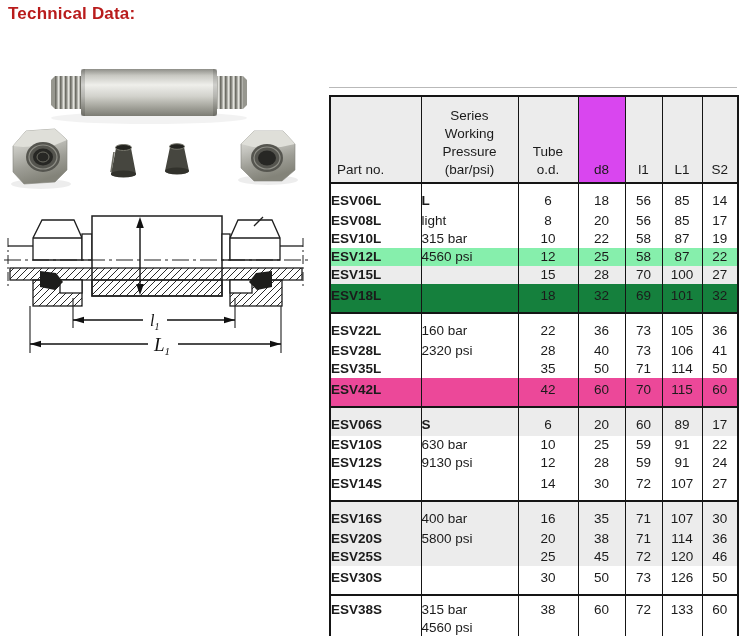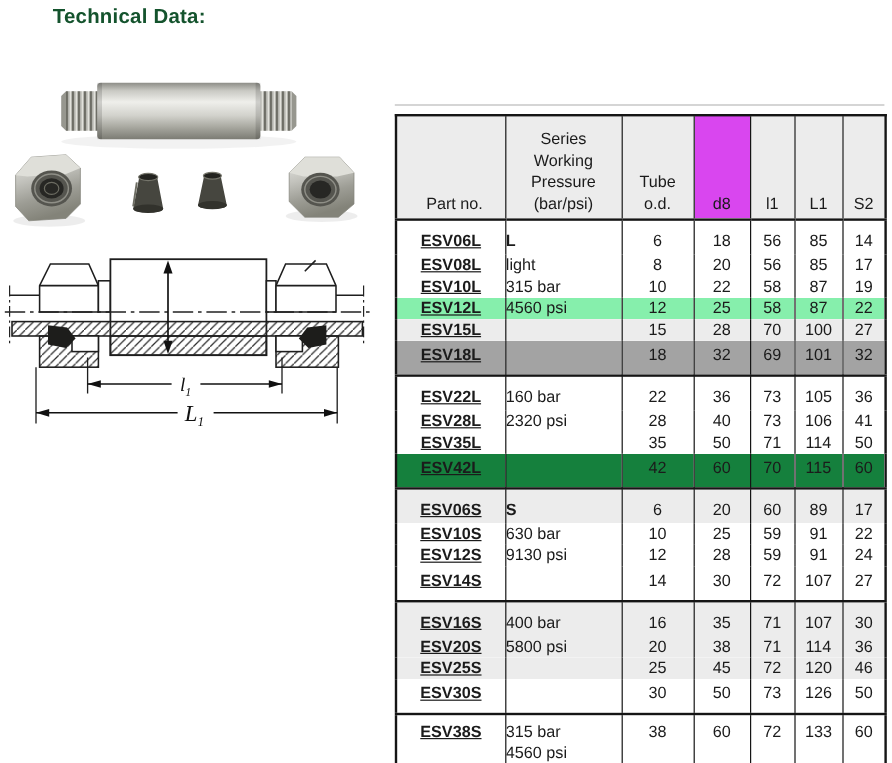--- a/index.html
+++ b/index.html
@@ -21,37 +21,37 @@
     border:2px solid #151515;font-size:13.5px;line-height:18px;
   }
   table.spec th,table.spec td{
     border-left:1.5px solid #151515;padding:0;margin:0;overflow:hidden;
   }
   table.spec thead th{
     border-bottom:2.5px solid #151515;
     height:82px;vertical-align:bottom;font-weight:normal;
     text-align:center;padding-bottom:3px;white-space:pre-line;
   }
-  table.spec thead th.h0{text-align:center;padding-left:6px;}
+  table.spec thead th.h0{text-align:left;padding-left:6px;}
   table.spec tbody{border-top:2.5px solid #151515;}
   table.spec td{height:18px;}
-  td.c-part{font-weight:bold;text-align:center;padding-left:6px;text-decoration:underline;}
+  td.c-part{font-weight:bold;text-align:left;padding-left:6px;}
   td.c-press{text-align:left;padding-left:5px;font-weight:normal;}
   td.c-press.pbold{font-weight:bold;}
   td.c-num{text-align:center;}
   tbody tr:first-child td{padding-top:5px;height:23px;}
   tbody tr:last-child td{padding-bottom:5px;height:23px;}
   tbody.tall td{vertical-align:top;padding-top:6px;padding-bottom:14px;height:auto;}
   tbody.tall td.c-press{white-space:pre-line;}
   .dim-label{font-family:"Liberation Serif","DejaVu Serif",serif;font-style:italic;}
 </style>
 </head>
 <body>
 
-<div class="heading" style="color: #14532d; margin-left: 36px;">Technical Data:</div>
+<div class="heading" style="color: #b91c1c;">Technical Data:</div>
 
 <div class="photo-wrap">
   <svg width="300" height="145" viewBox="0 0 300 145">
     <defs>
       <linearGradient id="bodyGrad" x1="0" y1="0" x2="0" y2="1">
         <stop offset="0" stop-color="#8e8e88"></stop>
           <stop offset="0.14" stop-color="#c9c9c3"></stop>
         <stop offset="0.34" stop-color="#efefeb"></stop>
           <stop offset="0.58" stop-color="#d2d2cc"></stop>
         <stop offset="0.8" stop-color="#a5a59d"></stop>
@@ -255,21 +255,21 @@
         </tr>
         <tr style="background: rgb(236, 236, 236);">
           <td class="c-part">ESV15L</td>
           <td class="c-press"></td>
           <td class="c-num">15</td>
           <td class="c-num">28</td>
           <td class="c-num">70</td>
           <td class="c-num">100</td>
           <td class="c-num">27</td>
         </tr>
-        <tr style="background: #a3a3a3;">
+        <tr style="background: #15803d;">
           <td class="c-part">ESV18L</td>
           <td class="c-press"></td>
           <td class="c-num">18</td>
           <td class="c-num">32</td>
           <td class="c-num">69</td>
           <td class="c-num">101</td>
           <td class="c-num">32</td>
         </tr>
       </tbody>
       <tbody>
@@ -293,21 +293,21 @@
         </tr>
         <tr>
           <td class="c-part">ESV35L</td>
           <td class="c-press"></td>
           <td class="c-num">35</td>
           <td class="c-num">50</td>
           <td class="c-num">71</td>
           <td class="c-num">114</td>
           <td class="c-num">50</td>
         </tr>
-        <tr style="background: #15803d; margin-top: 24px;">
+        <tr style="background: #ec4899; margin-top: 24px;">
           <td class="c-part">ESV42L</td>
           <td class="c-press"></td>
           <td class="c-num">42</td>
           <td class="c-num">60</td>
           <td class="c-num">70</td>
           <td class="c-num">115</td>
           <td class="c-num">60</td>
         </tr>
       </tbody>
       <tbody>

